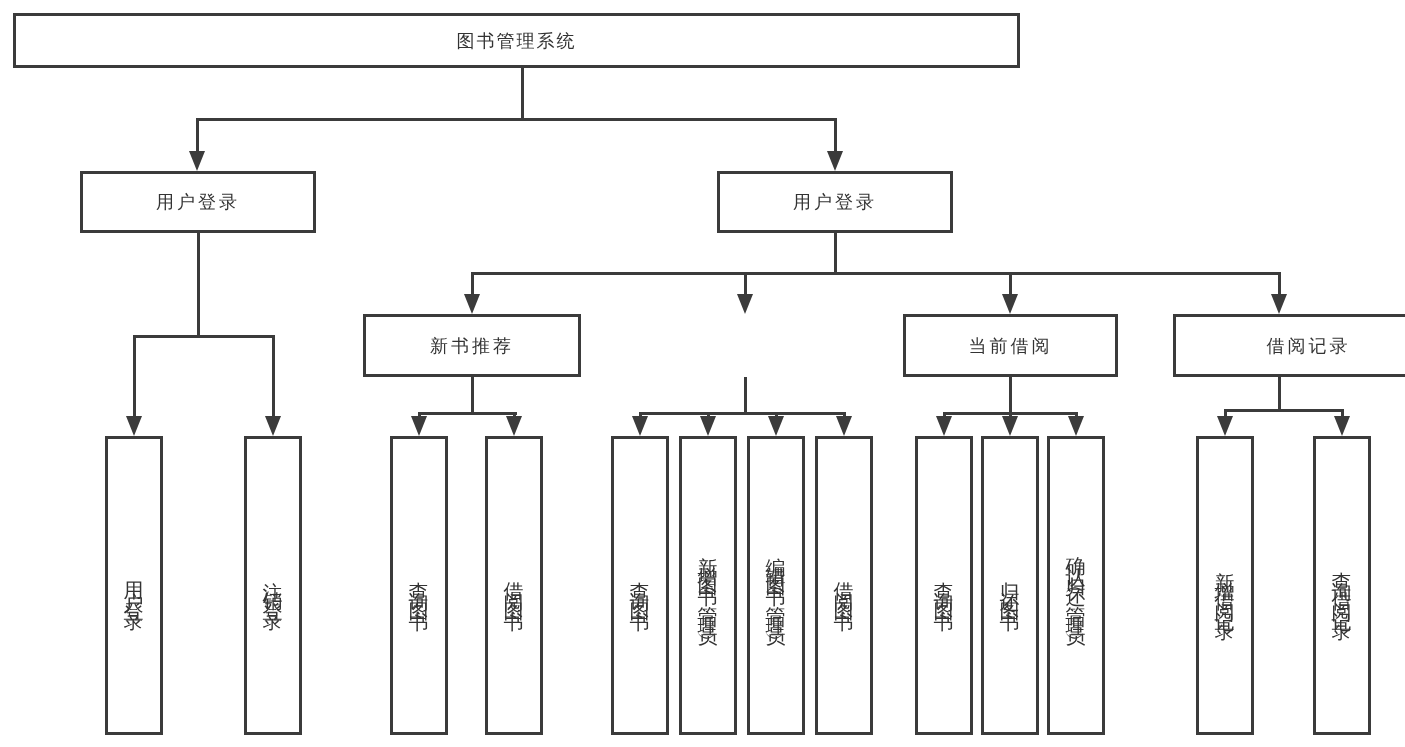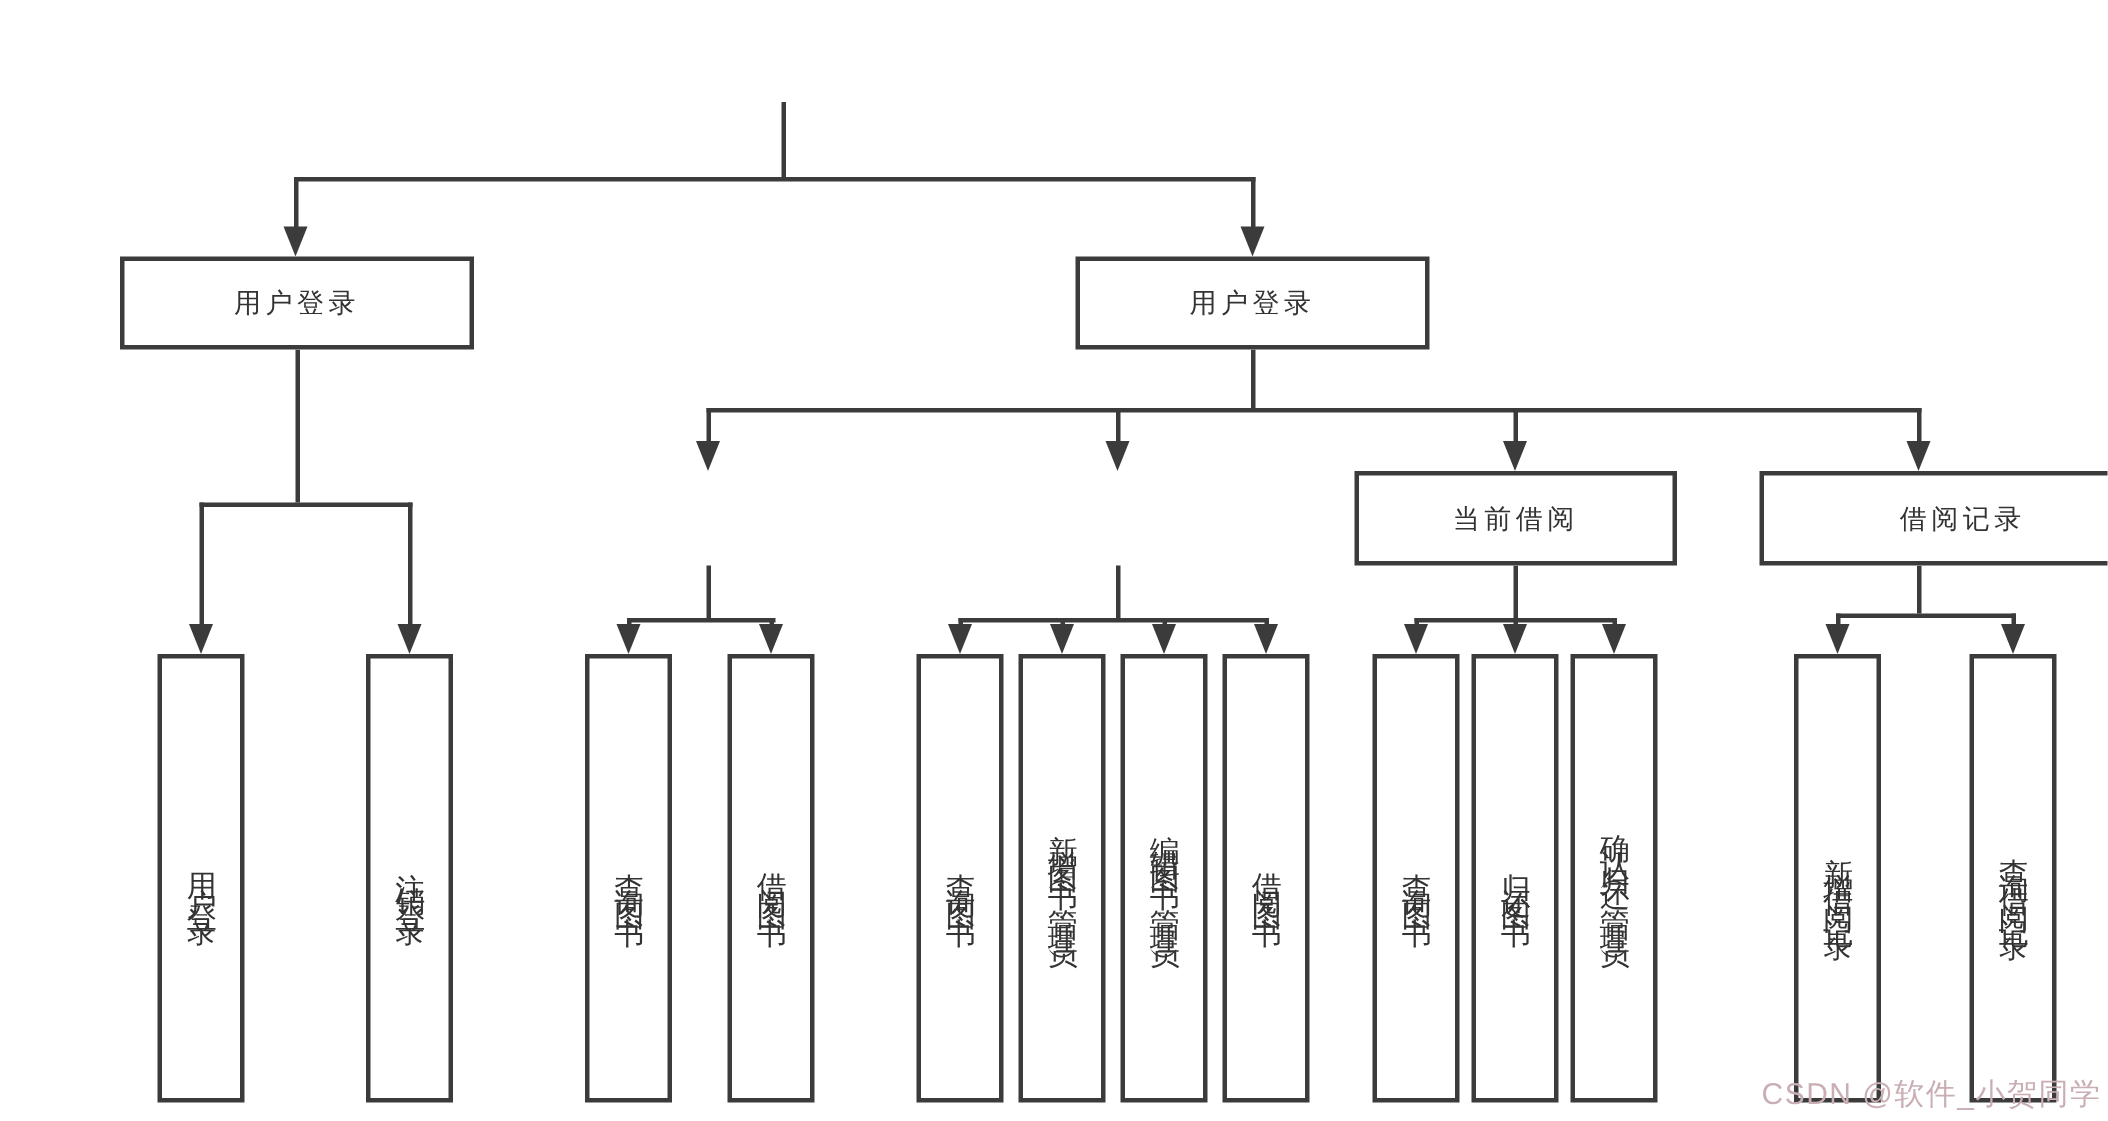--- a/index.html
+++ b/index.html
@@ -93,28 +93,34 @@
   <div class="arrow" style="left:1002px;top:416px;"></div>
   <div class="arrow" style="left:1068px;top:416px;"></div>
 
   <div class="line" style="left:1278px;top:377px;width:3px;height:32px;"></div>
   <div class="line" style="left:1224px;top:409px;width:120px;height:3px;"></div>
   <div class="line" style="left:1224px;top:409px;width:3px;height:15px;"></div>
   <div class="line" style="left:1341px;top:409px;width:3px;height:15px;"></div>
   <div class="arrow" style="left:1217px;top:416px;"></div>
   <div class="arrow" style="left:1334px;top:416px;"></div>
 
+  <div class="box" style="left:13px;top:13px;width:1007px;height:55px;">
+    <span class="root-label">图书管理系统</span>
+  </div>
 
   <div class="box" style="left:80px;top:171px;width:236px;height:62px;">
     <span class="hlabel">用户登录</span>
   </div>
   <div class="box" style="left:717px;top:171px;width:236px;height:62px;">
     <span class="hlabel">用户登录</span>
   </div>
 
+  <div class="box" style="left:363px;top:314px;width:218px;height:63px;">
+    <span class="hlabel">新书推荐</span>
+  </div>
   <div class="box" style="left:903px;top:314px;width:215px;height:63px;">
     <span class="hlabel">当前借阅</span>
   </div>
   <div class="box" style="left:1173px;top:314px;width:258px;height:63px;padding-left:13px;">
     <span class="hlabel">借阅记录</span>
   </div>
 
   <div class="box leaf" style="left:105px;top:436px;width:58px;height:299px;">
     <span>用户登录</span>
   </div>
@@ -148,15 +154,14 @@
   <div class="box leaf" style="left:1047px;top:436px;width:58px;height:299px;">
     <span>确认归还（管理员）</span>
   </div>
   <div class="box leaf" style="left:1196px;top:436px;width:58px;height:299px;">
     <span>新增借阅记录</span>
   </div>
   <div class="box leaf" style="left:1313px;top:436px;width:58px;height:299px;">
     <span>查询借阅记录</span>
   </div>
 
-  <div class="watermark">CSDN @软件_小贺同学</div>
 
 </div>
 
 </body></html>

